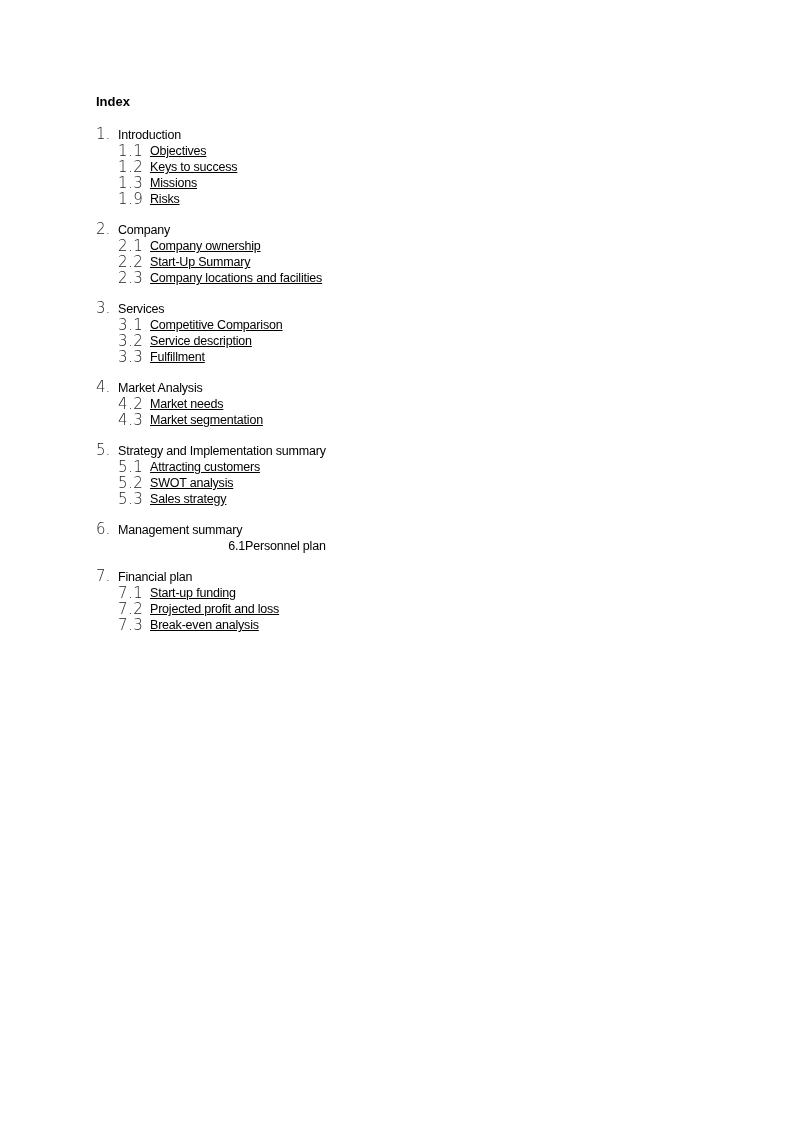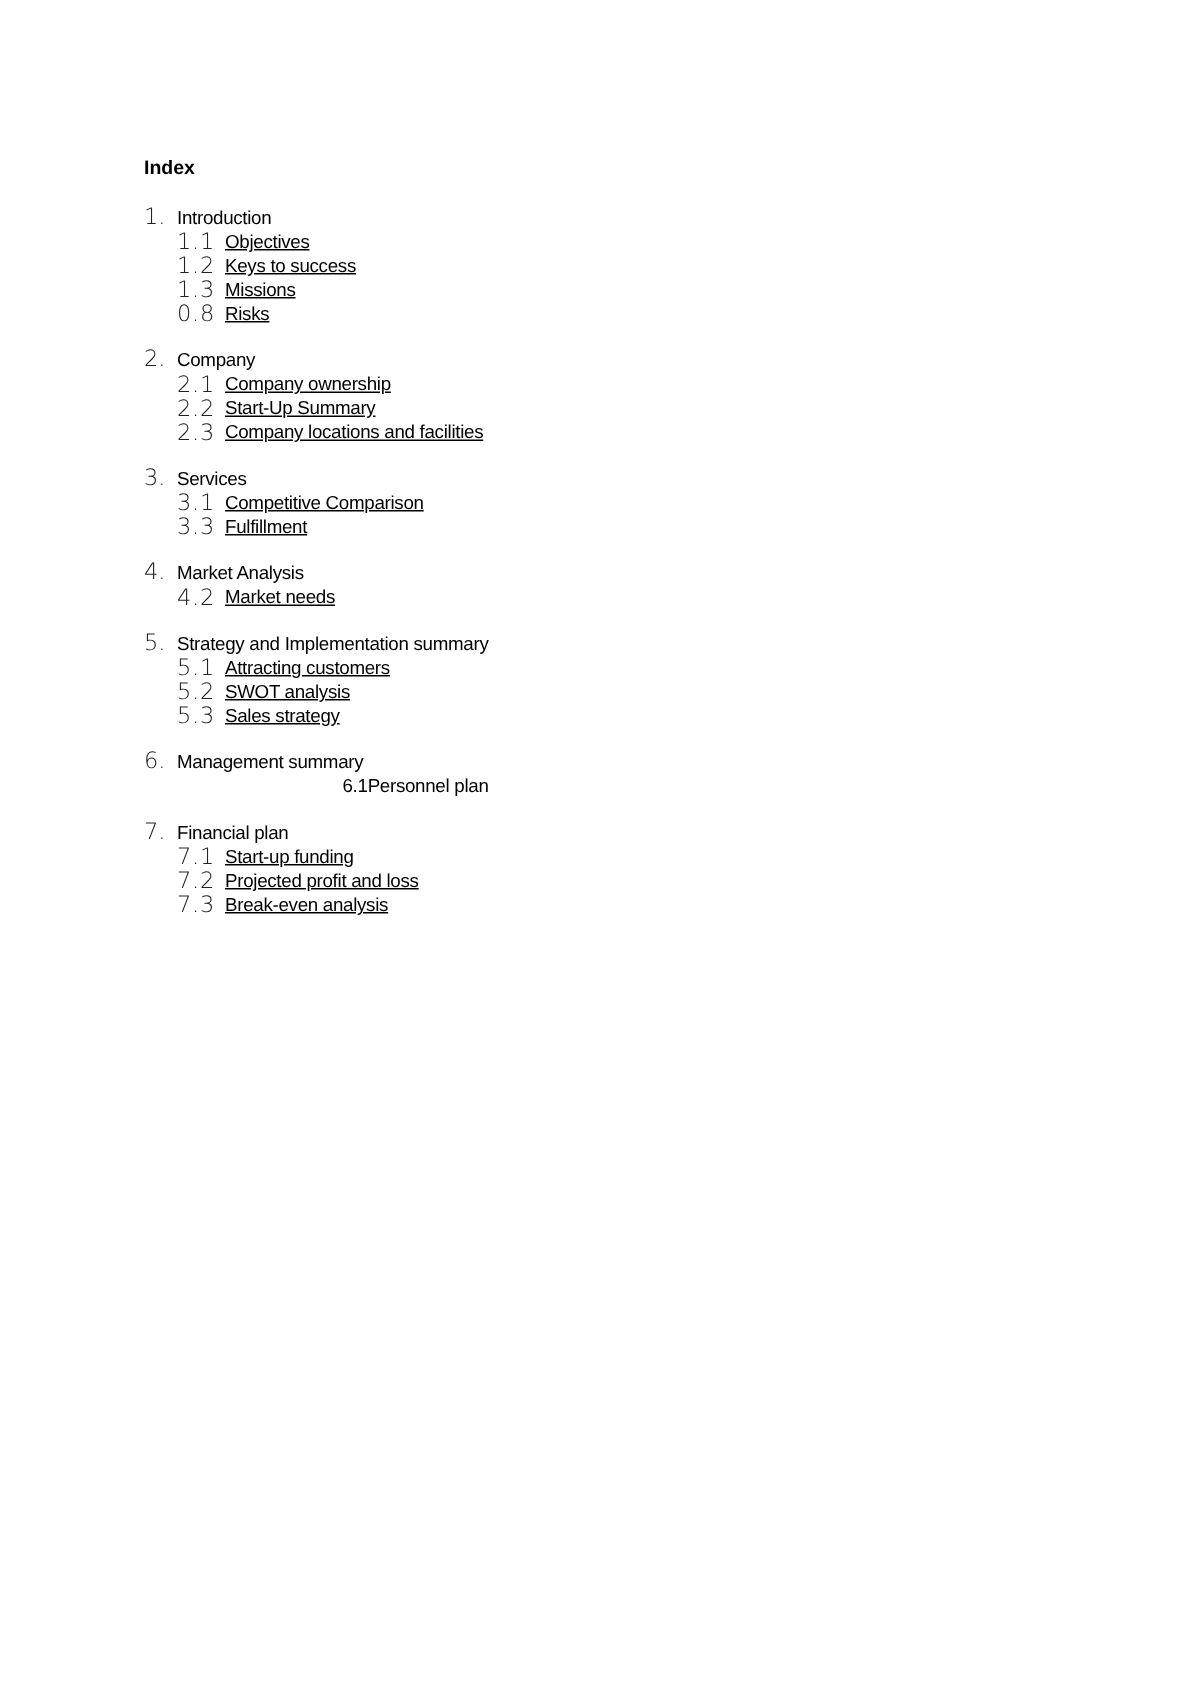--- a/index.html
+++ b/index.html
@@ -1,17 +1,17 @@
 <!DOCTYPE html>
 <html><head>
 <meta charset="utf-8">
 <style>
   html, body { margin: 0; padding: 0; background: #ffffff; }
   body { width: 793px; height: 1122px; position: relative; font-family: "Liberation Sans", sans-serif; color: #000; }
-  .page { position: absolute; left: 96px; top: 104px; }
+  .page { position: absolute; left: 96px; top: 94px; }
   .title { font-weight: bold; font-size: 13px; height: 16px; line-height: 16px; margin-bottom: 16px; }
   .section { margin-bottom: 14px; }
   .sec-row { display: flex; align-items: baseline; height: 17px; line-height: 17px; }
   .sec-num { font-family: "DejaVu Sans", sans-serif; font-weight: 200; font-size: 15px; width: 22px; color: #222; }
   .sec-label { font-size: 12.5px; letter-spacing: -0.2px; }
   .sub-row { display: flex; align-items: flex-start; height: 16px; line-height: 16px; padding-left: 22px; }
   .sub-num { font-family: "DejaVu Sans", sans-serif; font-weight: 200; font-size: 15px; width: 32px; color: #222; letter-spacing: 0.5px; }
   .sub-label { font-size: 12.5px; letter-spacing: -0.2px; text-decoration: underline; }
   .plain-sub { padding-left: 22px; font-size: 12.5px; height: 16px; line-height: 16px; letter-spacing: -0.2px; text-align: right; }
 </style>
@@ -32,21 +32,21 @@
         </div>
         <div class="sub-row">
           <span class="sub-num">1.2</span>
           <span class="sub-label">Keys to success</span>
         </div>
         <div class="sub-row">
           <span class="sub-num">1.3</span>
           <span class="sub-label">Missions</span>
         </div>
         <div class="sub-row">
-          <span class="sub-num">0.8</span>
+          <span class="sub-num">1.9</span>
           <span class="sub-label">Risks</span>
         </div>
       </div>
       <div class="section">
         <div class="sec-row">
           <span class="sec-num">2.</span>
           <span class="sec-label">Company</span>
         </div>
         <div class="sub-row">
           <span class="sub-num">2.1</span>
@@ -64,32 +64,40 @@
       <div class="section">
         <div class="sec-row">
           <span class="sec-num">3.</span>
           <span class="sec-label">Services</span>
         </div>
         <div class="sub-row">
           <span class="sub-num">3.1</span>
           <span class="sub-label">Competitive Comparison</span>
         </div>
         <div class="sub-row">
+          <span class="sub-num">3.2</span>
+          <span class="sub-label">Service description</span>
+        </div>
+        <div class="sub-row">
           <span class="sub-num">3.3</span>
           <span class="sub-label">Fulfillment</span>
         </div>
       </div>
       <div class="section">
         <div class="sec-row">
           <span class="sec-num">4.</span>
           <span class="sec-label">Market Analysis</span>
         </div>
         <div class="sub-row">
           <span class="sub-num">4.2</span>
           <span class="sub-label">Market needs</span>
+        </div>
+        <div class="sub-row">
+          <span class="sub-num">4.3</span>
+          <span class="sub-label">Market segmentation</span>
         </div>
       </div>
       <div class="section">
         <div class="sec-row">
           <span class="sec-num">5.</span>
           <span class="sec-label">Strategy and Implementation summary</span>
         </div>
         <div class="sub-row">
           <span class="sub-num">5.1</span>
           <span class="sub-label">Attracting customers</span>

